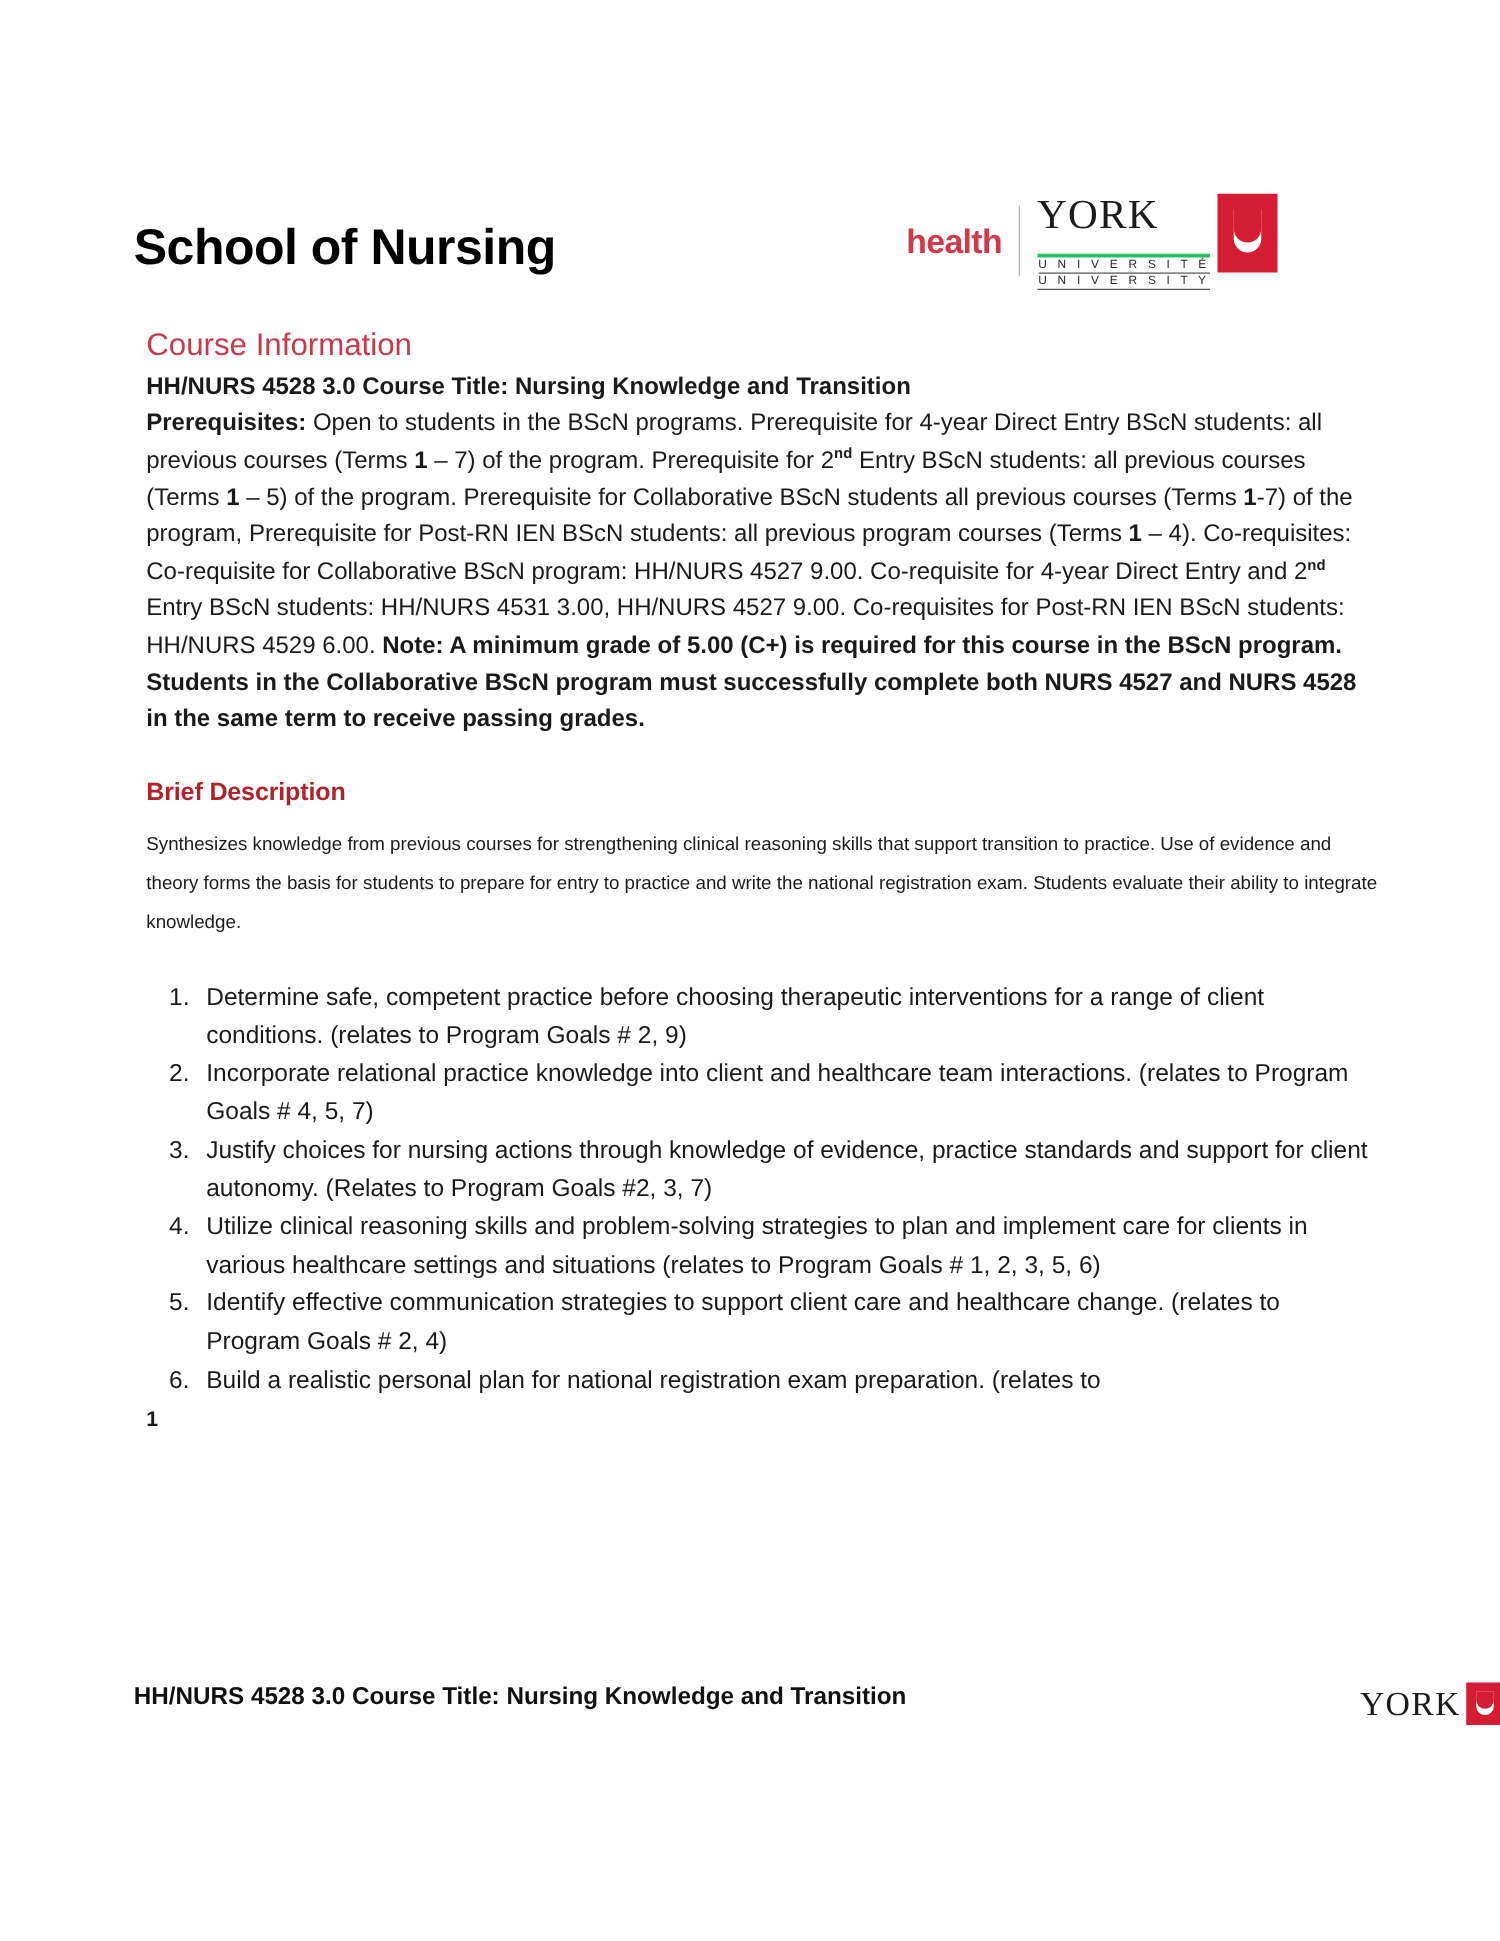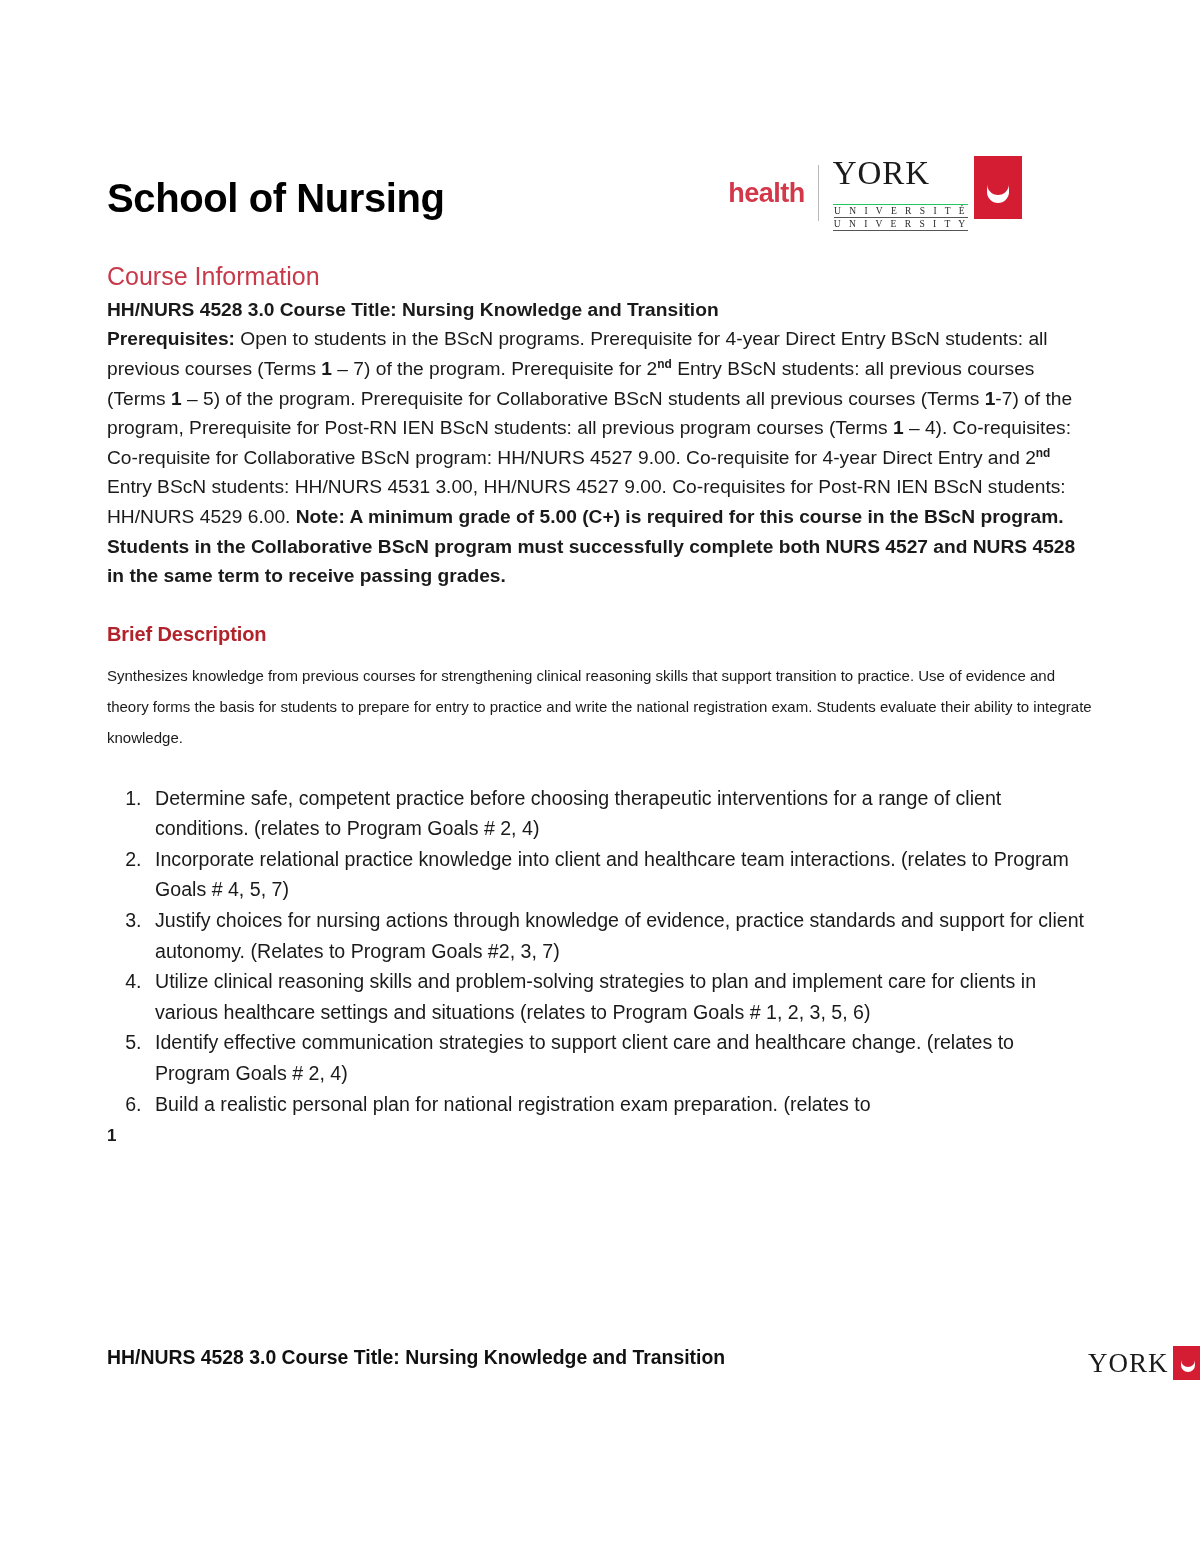--- a/index.html
+++ b/index.html
@@ -43,21 +43,20 @@
     white-space: nowrap;
   }
 
   .logo-block {
     position: absolute;
     right: 0;
     top: 0;
     height: 85px;
     display: flex;
     align-items: center;
-    text-align: center;
   }
   .logo-health {
     font-size: 27px;
     font-weight: bold;
     color: #d2384a;
     letter-spacing: -0.5px;
     line-height: 1;
     padding-right: 13px;
     position: relative;
     top: 1px;
@@ -80,26 +79,26 @@
     padding-top: 4px;
   }
   .york-main {
     font-family: "Liberation Serif", serif;
     font-size: 33px;
     line-height: 0.92;
     letter-spacing: 1px;
     color: #1b1b1b;
   }
   .york-sub {
-    font-family: Liberation Serif, serif;
+    font-family: Liberation Sans, sans-serif;
     font-size: 9.5px;
     letter-spacing: 3.0px;
     line-height: 1.28;
     color: #2a2a2a;
-    border-top: 1px solid #22c55e;
+    border-top: 3px solid #22c55e;
     border-bottom: 1px solid #555;
     margin-top: 16px;
     padding: 0 0 0 1px;
   }
   .york-sub span { display:block; }
   .york-sub span:first-child { border-bottom: 1px solid #555; }
   .york-umark {
     width: 48px;
     height: 63px;
     background: #d41d32;
@@ -125,21 +124,21 @@
     width: 22px;
     height: 26px;
     background: #d41d32;
     border-bottom-left-radius: 11px;
     border-bottom-right-radius: 11px;
   }
 
   
   .content {
     position: absolute;
-    left: 107px;
+    left: 117px;
     top: 262px;
     width: 986px;
   }
 
   h2.sec-light {
     margin: 0 0 4px 0;
     font-size: 25px;
     font-weight: normal;
     color: #c8394a;
     line-height: 1.15;
@@ -295,21 +294,21 @@
     </div>
 
     <div class="brief-wrap">
       <h2 class="sec-bold">Brief Description</h2>
       <p class="brief-body">Synthesizes knowledge from previous courses for strengthening clinical reasoning skills that support transition to practice. Use of evidence and theory forms the basis for students to prepare for entry to practice and write the national registration exam. Students evaluate their ability to integrate knowledge.</p>
     </div>
 
     <div class="clo-wrap">
 
       <ol class="clo-list">
-        <li>Determine safe, competent practice before choosing therapeutic interventions for a range of client conditions. (relates to Program Goals # 2, 4)</li>
+        <li>Determine safe, competent practice before choosing therapeutic interventions for a range of client conditions. (relates to Program Goals # 2, 9)</li>
         <li>Incorporate relational practice knowledge into client and healthcare team interactions. (relates to Program Goals # 4, 5, 7)</li>
         <li>Justify choices for nursing actions through knowledge of evidence, practice standards and support for client autonomy. (Relates to Program Goals #2, 3, 7)</li>
         <li>Utilize clinical reasoning skills and problem-solving strategies to plan and implement care for clients in various healthcare settings and situations (relates to Program Goals # 1, 2, 3, 5, 6)</li>
         <li>Identify effective communication strategies to support client care and healthcare change. (relates to Program Goals # 2, 4)</li>
         <li>Build a realistic personal plan for national registration exam preparation. (relates to</li>
       </ol>
 
       <div class="page-num">1</div>
     </div>
 

